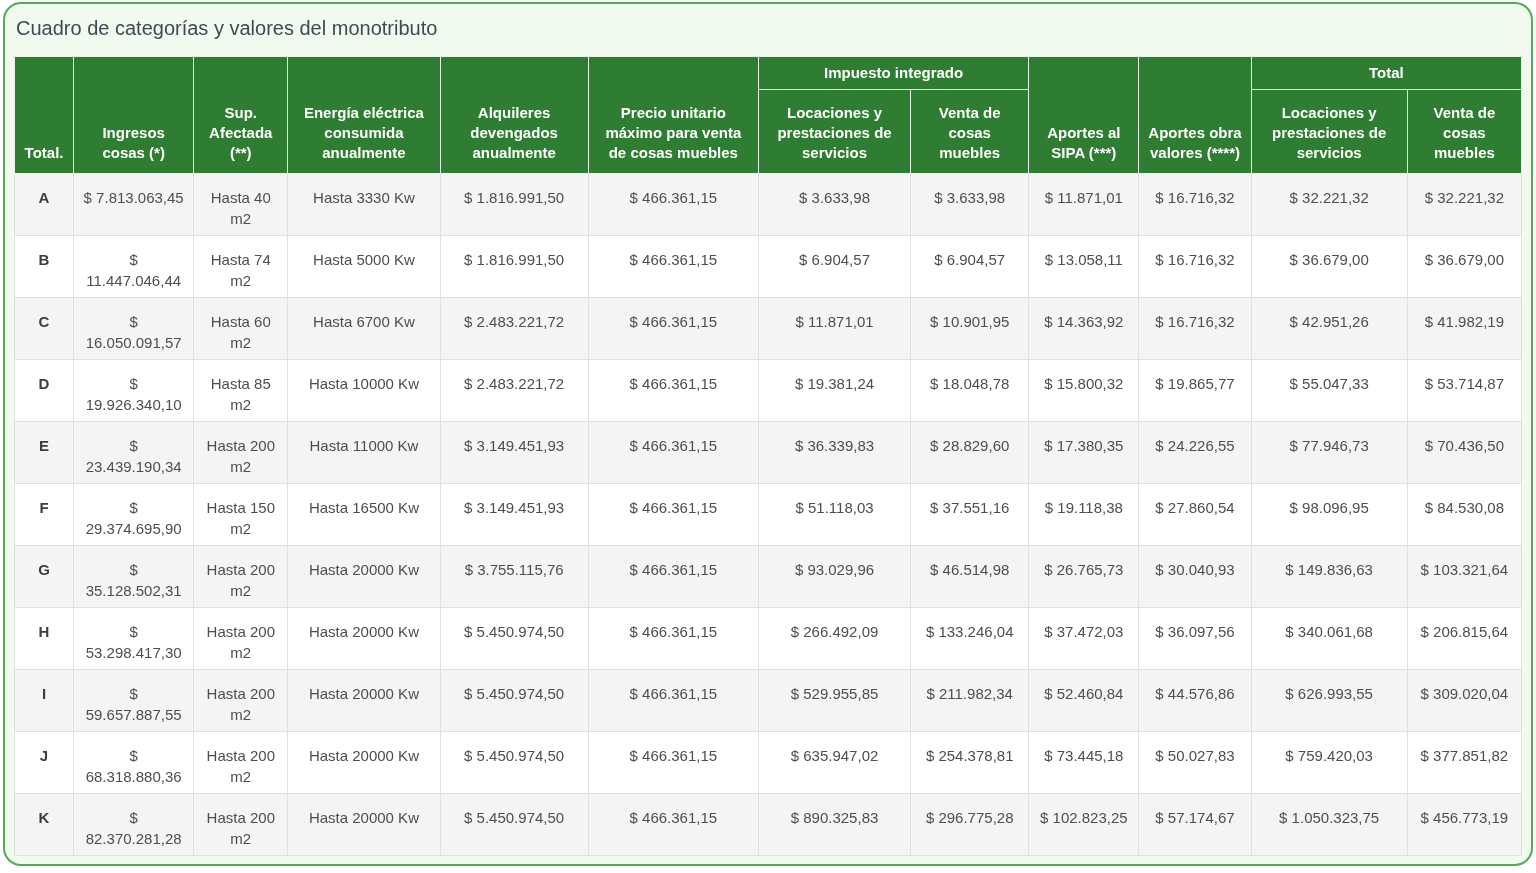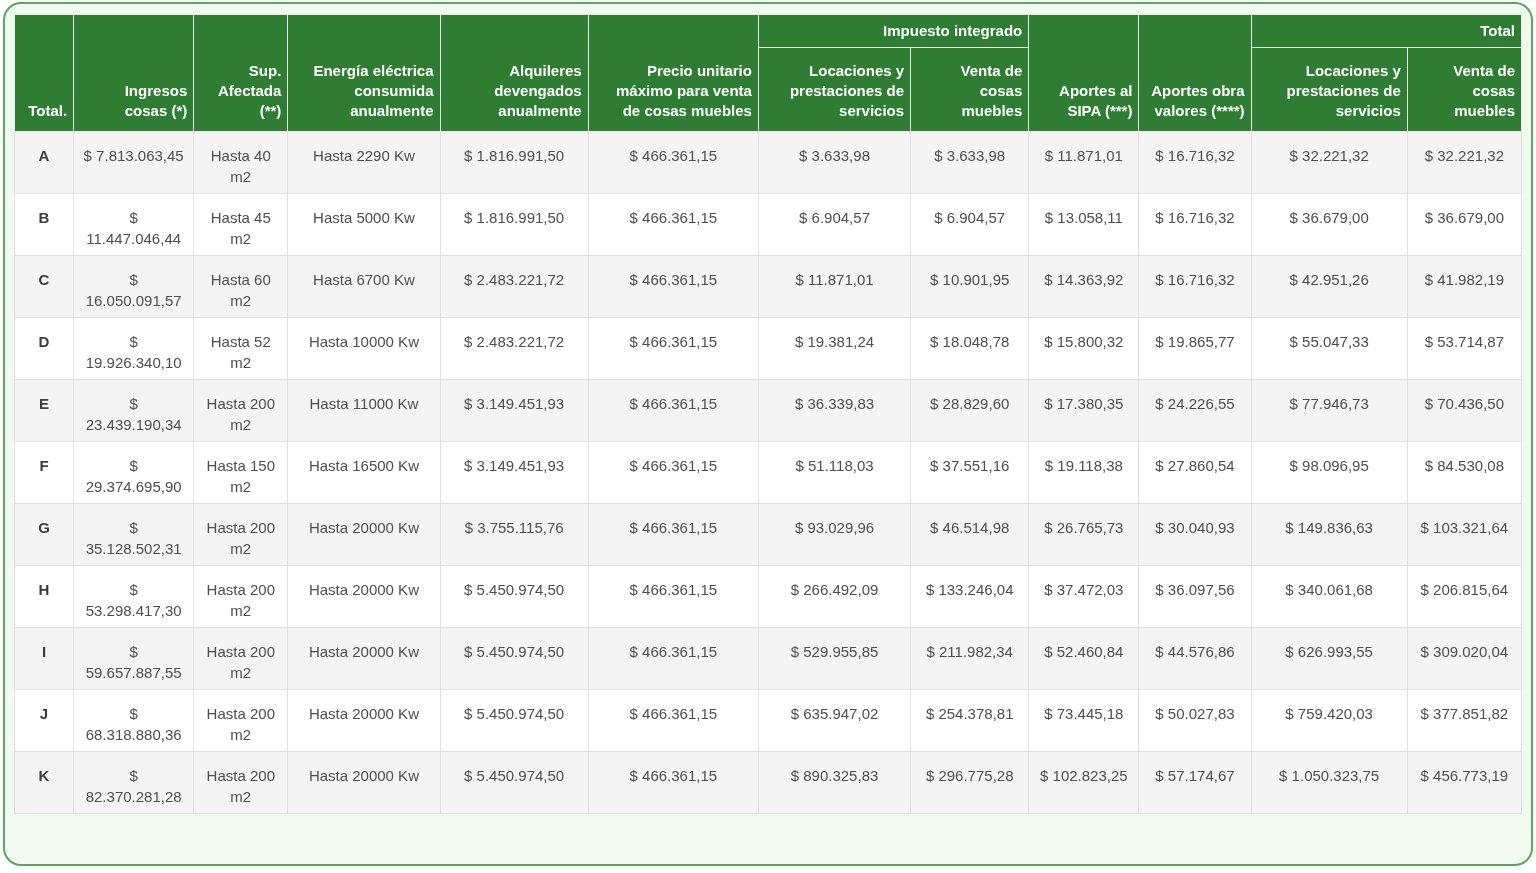--- a/index.html
+++ b/index.html
@@ -39,21 +39,21 @@
     border-collapse:collapse;
     table-layout:fixed;
     background:#ffffff;
   }
   table.categorias th{
     background:var(--header-green);
     color:#ffffff;
     font-weight:bold;
     font-size:15px;
     line-height:1.35;
-    text-align:right;
+    text-align:center;
     border:1px solid #e8f3e6;
     padding:6px 6px 10px 6px;
     vertical-align:bottom;
   }
   table.categorias thead tr.group-row{height:33px;}
   table.categorias thead tr.sub-row{height:84px;}
   table.categorias th.group{
     vertical-align:middle;
     padding:6px;
   }
@@ -71,20 +71,21 @@
   table.categorias tbody tr:nth-child(even){background:#ffffff;}
   table.categorias td.cat{
     font-weight:bold;
     color:#3d3d3d;
   }
 </style>
 </head>
 <body>
 
 <div class="card">
+  <div class="page-title">Cuadro de categorías y valores del monotributo</div>
 
   <table class="categorias">
     <colgroup>
       <col style="width:59px">
         <col style="width:120px">
         <col style="width:94px">
       <col style="width:152px">
         <col style="width:148px">
         <col style="width:170px">
       <col style="width:152px">
@@ -112,34 +113,34 @@
         <th>Venta de cosas muebles</th>
         <th>Locaciones y prestaciones de servicios</th>
         <th>Venta de cosas muebles</th>
       </tr>
     </thead>
     <tbody>
         <tr>
           <td class="cat">A</td>
           <td>$ 7.813.063,45</td>
           <td>Hasta 40 m2</td>
-          <td>Hasta 2290 Kw</td>
+          <td>Hasta 3330 Kw</td>
           <td>$ 1.816.991,50</td>
           <td>$ 466.361,15</td>
           <td>$ 3.633,98</td>
           <td>$ 3.633,98</td>
           <td>$ 11.871,01</td>
           <td>$ 16.716,32</td>
           <td>$ 32.221,32</td>
           <td>$ 32.221,32</td>
         </tr>
         <tr>
           <td class="cat">B</td>
           <td>$ 11.447.046,44</td>
-          <td>Hasta 45 m2</td>
+          <td>Hasta 74 m2</td>
           <td>Hasta 5000 Kw</td>
           <td>$ 1.816.991,50</td>
           <td>$ 466.361,15</td>
           <td>$ 6.904,57</td>
           <td>$ 6.904,57</td>
           <td>$ 13.058,11</td>
           <td>$ 16.716,32</td>
           <td>$ 36.679,00</td>
           <td>$ 36.679,00</td>
         </tr>
@@ -153,21 +154,21 @@
           <td>$ 11.871,01</td>
           <td>$ 10.901,95</td>
           <td>$ 14.363,92</td>
           <td>$ 16.716,32</td>
           <td>$ 42.951,26</td>
           <td>$ 41.982,19</td>
         </tr>
         <tr>
           <td class="cat">D</td>
           <td>$ 19.926.340,10</td>
-          <td>Hasta 52 m2</td>
+          <td>Hasta 85 m2</td>
           <td>Hasta 10000 Kw</td>
           <td>$ 2.483.221,72</td>
           <td>$ 466.361,15</td>
           <td>$ 19.381,24</td>
           <td>$ 18.048,78</td>
           <td>$ 15.800,32</td>
           <td>$ 19.865,77</td>
           <td>$ 55.047,33</td>
           <td>$ 53.714,87</td>
         </tr>

